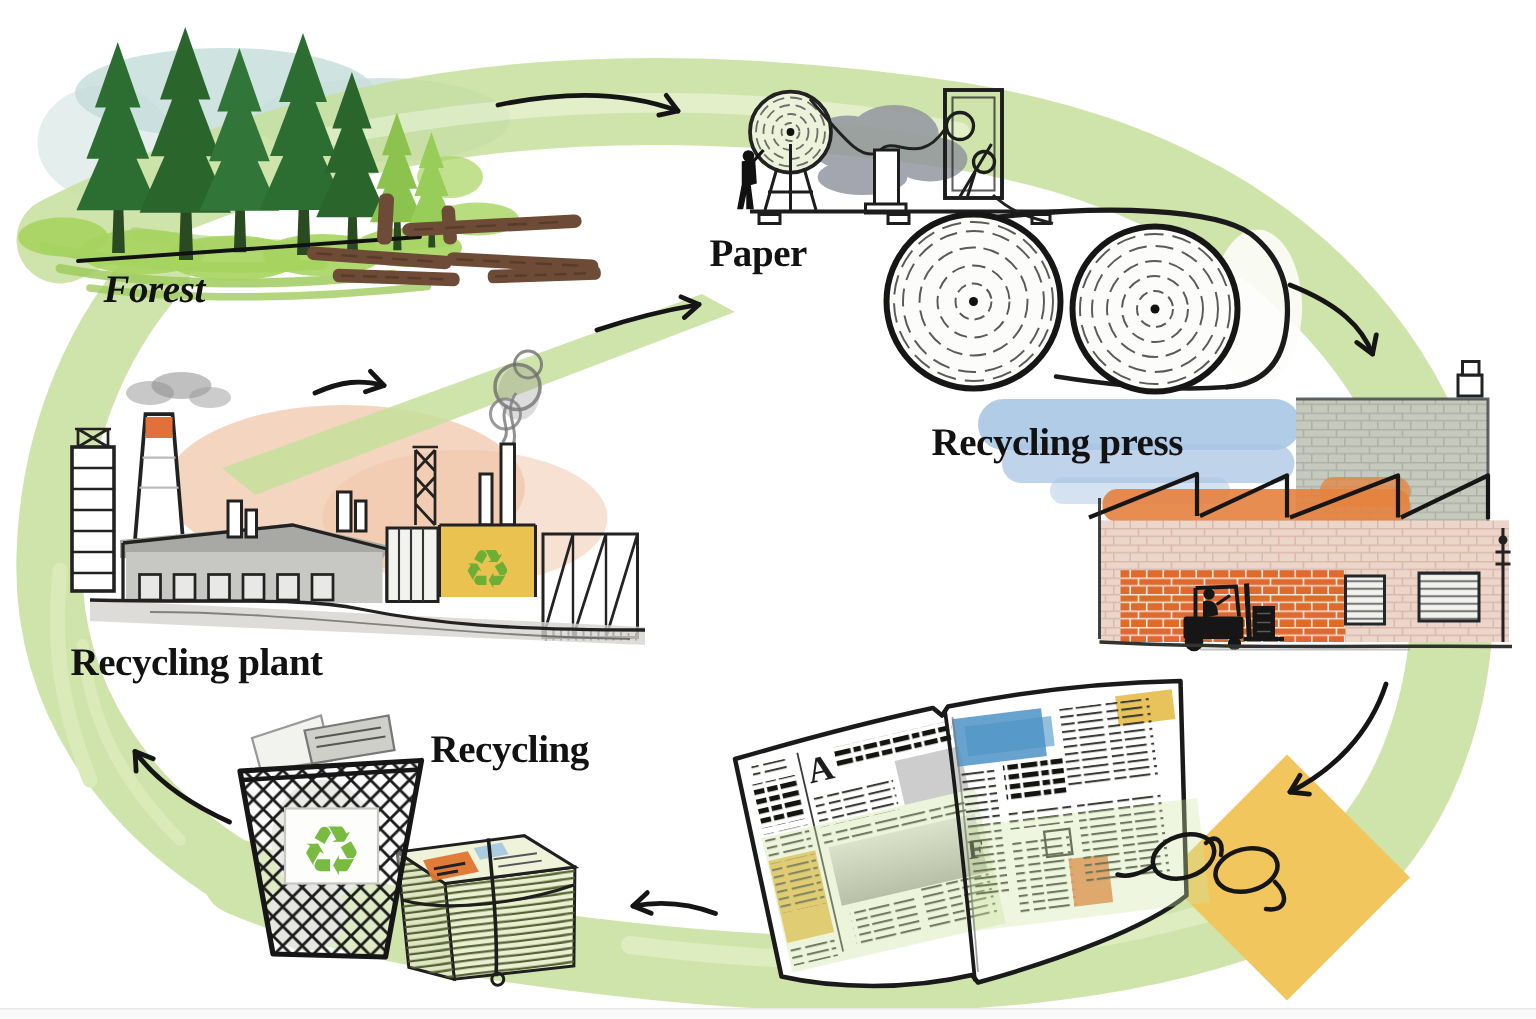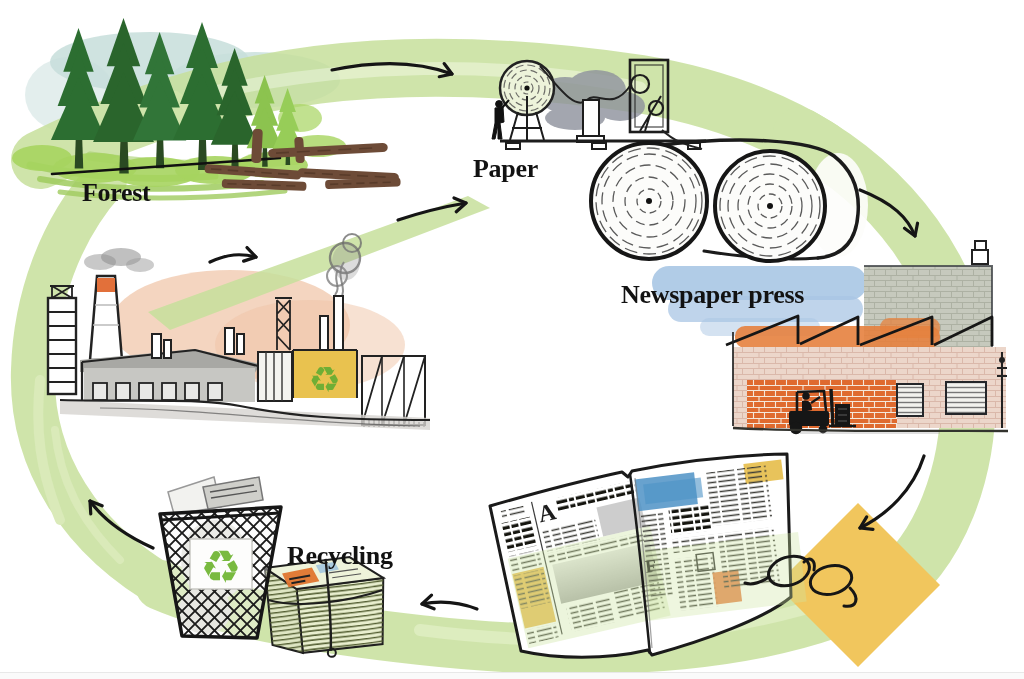--- a/index.html
+++ b/index.html
@@ -387,19 +387,20 @@
   <path d="M332,70 C380,60 420,62 452,74" marker-end="url(#ah)"></path>
   <path d="M210,262 C228,254 240,253 256,257" marker-end="url(#ah)"></path>
   <path d="M398,220 C428,210 448,206 466,203" marker-end="url(#ah)"></path>
   <path d="M860,190 C893,203 908,218 915,236" marker-end="url(#ah)"></path>
   <path d="M924,456 C913,490 888,514 860,528" marker-end="url(#ah)"></path>
   <path d="M477,609 C456,601 438,601 422,604" marker-end="url(#ah)"></path>
   <path d="M153,548 C122,534 103,519 90,501" marker-end="url(#ah)"></path>
 </g>
 </svg>
 
-<div class="stage-label" style="left:82px;top:180px;">Forest</div>
+<div class="stage-label" style="left:69px;top:180px;font-style:italic;">Forest</div>
 <div class="stage-label" style="left:473px;top:156px;">Paper</div>
-<div class="stage-label" style="left:621px;top:282px;">Newspaper press</div>
-<div class="stage-label" style="left:287px;top:543px;">Recycling</div>
+<div class="stage-label" style="left:621px;top:282px;">Recycling press</div>
+<div class="stage-label" style="left:287px;top:487px;">Recycling</div>
+<div class="stage-label" style="left:47px;top:429px;">Recycling plant</div>
 
 <div class="footer-strip"></div>
 </div>
 
 </body></html>

